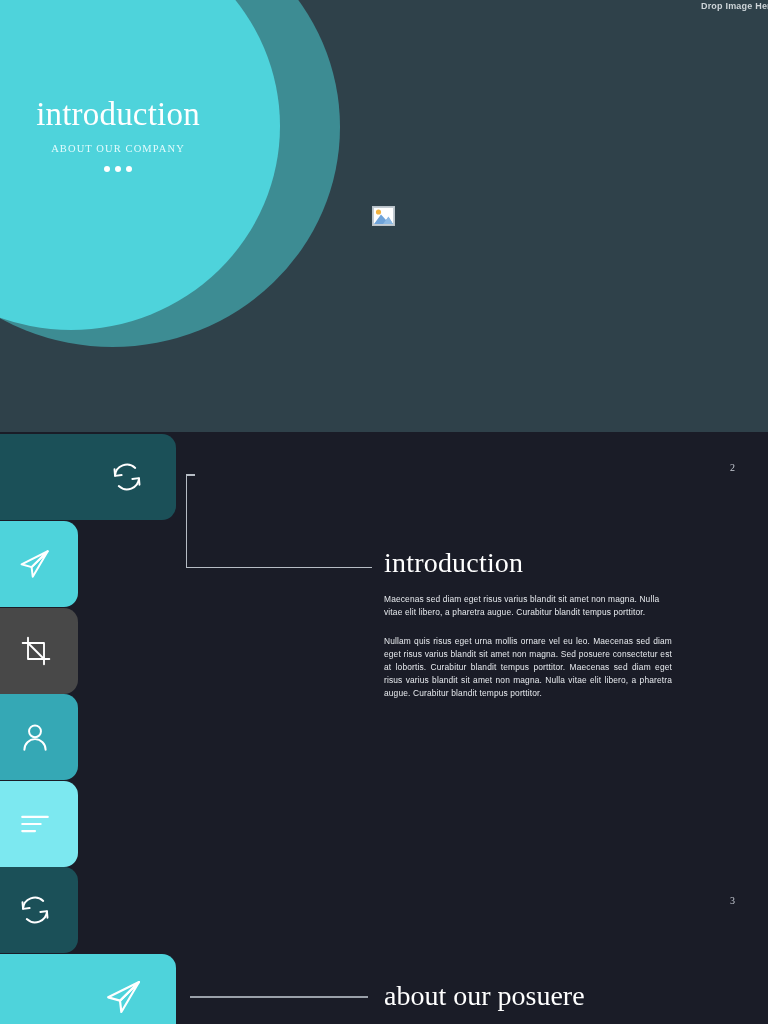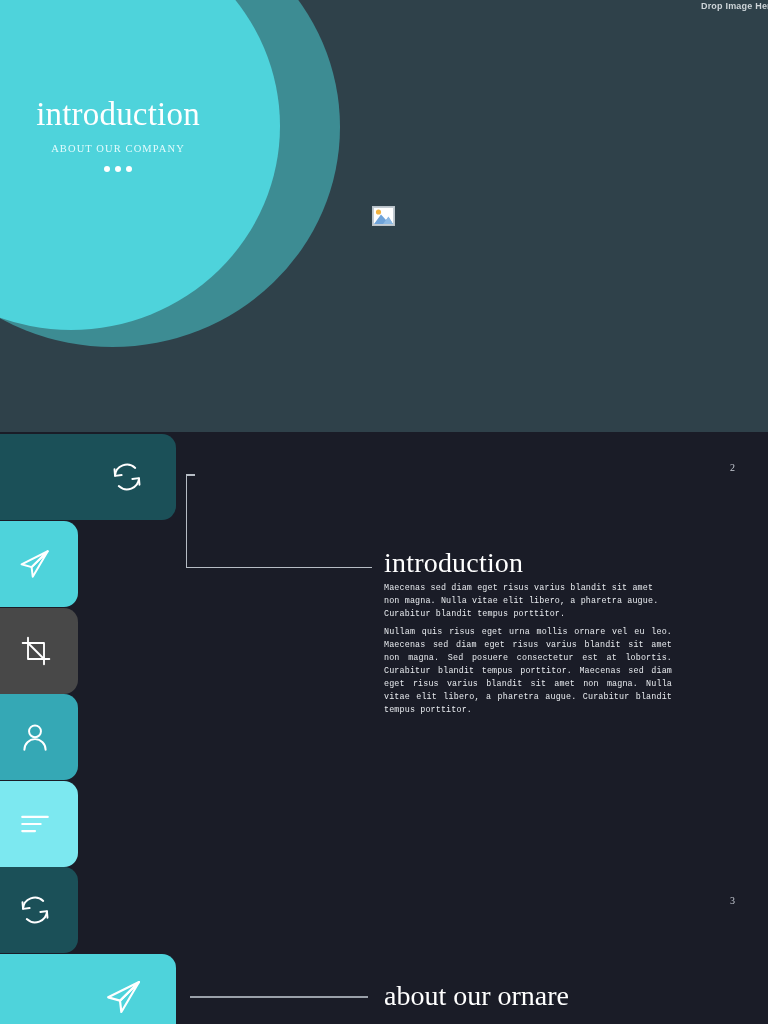--- a/index.html
+++ b/index.html
@@ -150,22 +150,22 @@
     width: 288px;
   }
   .s2-title {
     font-family: "Liberation Serif", serif;
     font-size: 28px;
     line-height: 1;
     color: #ffffff;
     letter-spacing: .2px;
   }
   .s2-p {
-    margin-top: 5px;
-    font-family: Liberation Mono, monospace;
+    margin-top: 16px;
+    font-family: Liberation Sans, sans-serif;
     font-size: 8.4px;
     line-height: 1.55;
     color: #e8ebef;
     letter-spacing: .15px;
   }
   .s2-p.justify { text-align: justify; }
   .s3-rule {
     position: absolute;
     left: 190px; top: 996px;
     width: 178px; height: 1.5px;
@@ -281,21 +281,21 @@
   <div class="bracket-top"></div>
 
   <div class="s2-body">
     <div class="s2-title">introduction</div>
     <div class="s2-p">Maecenas sed diam eget risus varius blandit sit amet non magna. Nulla vitae elit libero, a pharetra augue. Curabitur blandit tempus porttitor.</div>
     <div class="s2-p justify">Nullam quis risus eget urna mollis ornare vel eu leo. Maecenas sed diam eget risus varius blandit sit amet non magna. Sed posuere consectetur est at lobortis. Curabitur blandit tempus porttitor. Maecenas sed diam eget risus varius blandit sit amet non magna. Nulla vitae elit libero, a pharetra augue. Curabitur blandit tempus porttitor.</div>
   </div>
 
   <div class="pagenum" style="top:895px;">3</div>
   <div class="s3-rule"></div>
-  <div class="s3-title">about our ornare</div>
+  <div class="s3-title">about our posuere</div>
 
   <div class="sbtn sb-0">
     <svg width="34" height="34" viewBox="0 0 24 24" fill="none" stroke="#ffffff" stroke-width="1.4" stroke-linecap="round" stroke-linejoin="round">
       <path d="M3.5 11a8.5 8.5 0 0 1 14.3-5.4"></path>
       <polyline points="3.2,6.6 3.6,11.2 8.2,10.6"></polyline>
       <path d="M20.5 13a8.5 8.5 0 0 1-14.3 5.4"></path>
       <polyline points="20.8,17.4 20.4,12.8 15.8,13.4"></polyline>
     </svg>
   </div>
 

